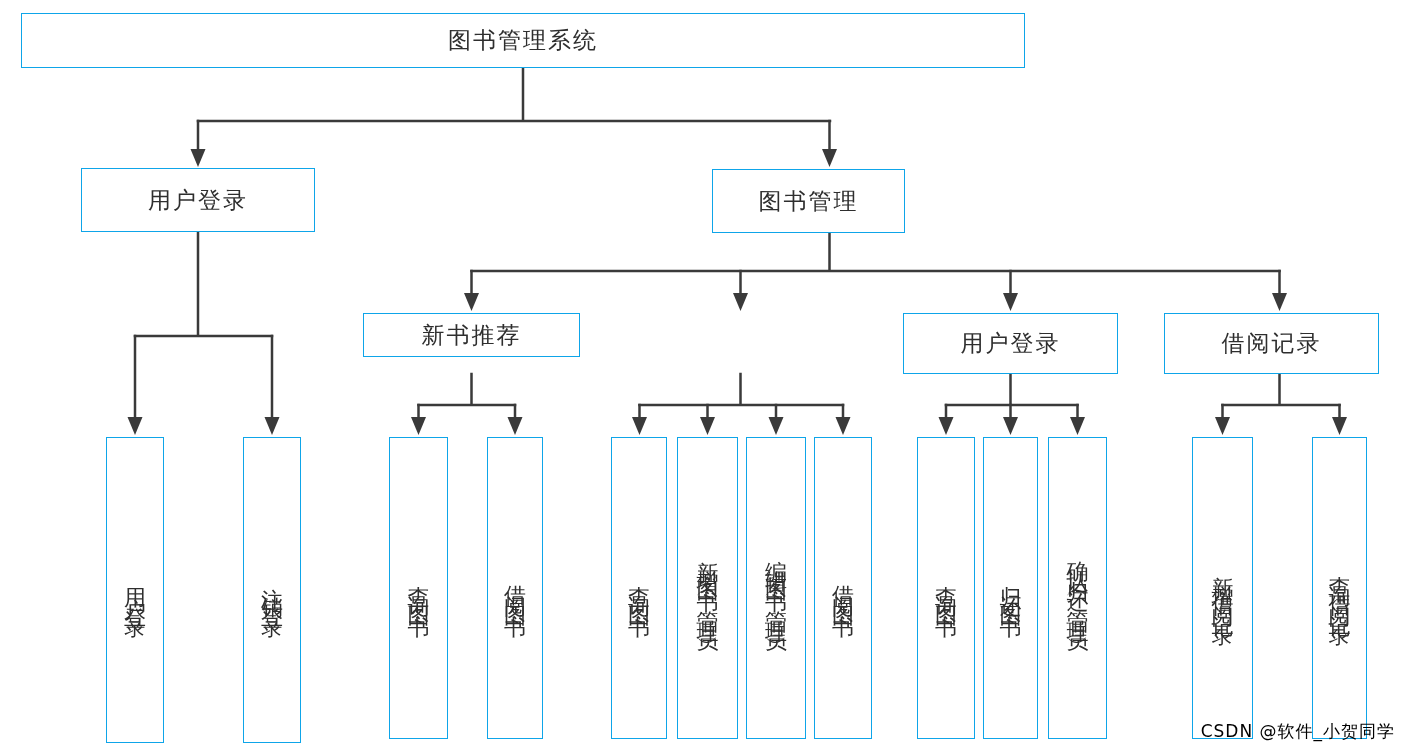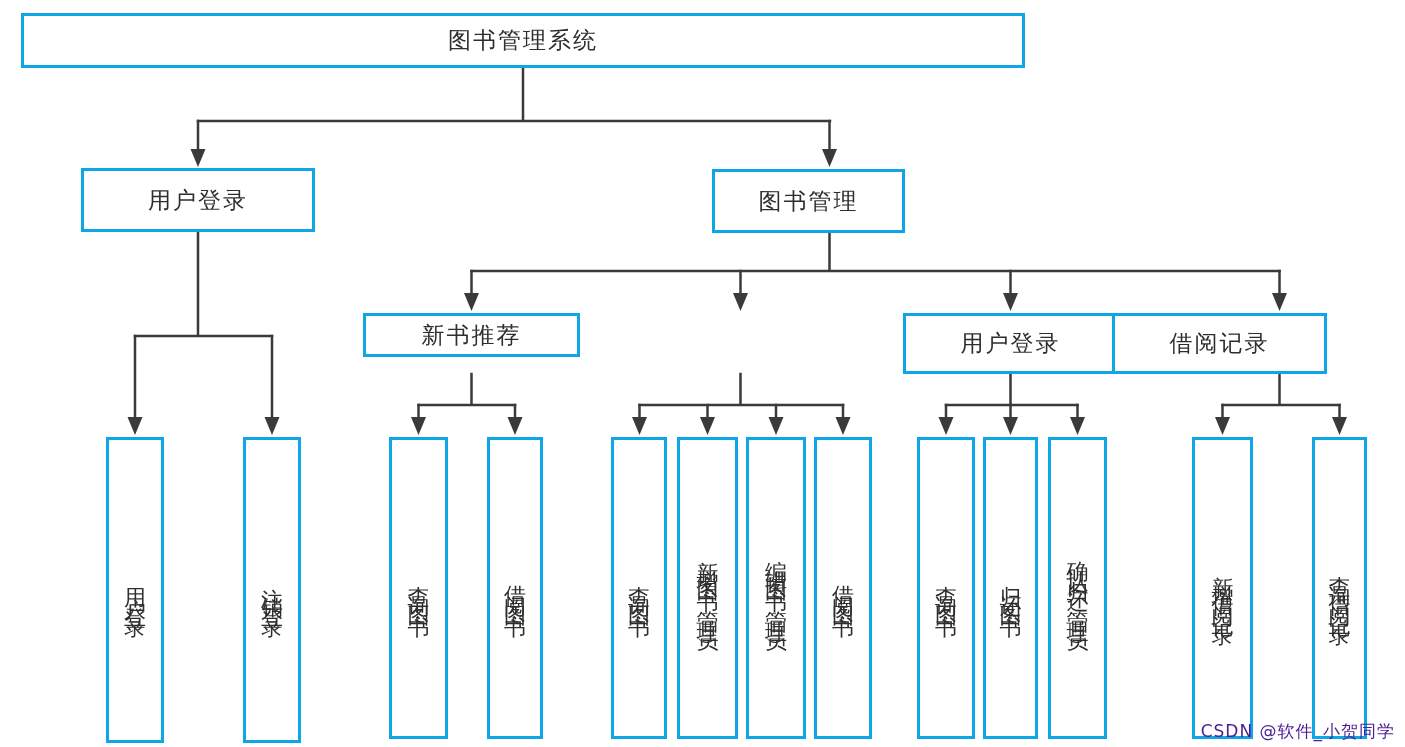--- a/index.html
+++ b/index.html
@@ -5,33 +5,33 @@
   html,body { margin:0; padding:0; background:#ffffff; }
   .canvas {
     position:relative; width:1405px; height:747px;
     background:#ffffff; overflow:hidden;
     font-family:"DejaVu Sans","Liberation Sans",sans-serif;
     color:#2e2e2e;
   }
   .connectors { position:absolute; left:0; top:0; width:1405px; height:747px; z-index:1; }
   .box {
     position:absolute; box-sizing:border-box; z-index:2;
-    border:3px solid #0ea5e9; background:#ffffff;
+    border:1px solid #0ea5e9; background:#ffffff;
     display:flex; align-items:center; justify-content:center;
     text-align:center;
   }
   .hbox { font-size:23px; letter-spacing:2px; }
   .vbox {
     writing-mode:vertical-rl; text-orientation:mixed;
     font-size:22px; letter-spacing:10px; line-height:1;
     padding:6px 0;
   }
   .watermark {
     position:absolute; right:10px; bottom:4px; z-index:5;
-    font-size:17px; letter-spacing:1px; color:#4c1d95;
+    font-size:17px; letter-spacing:1px; color:#000000;
     font-family:"DejaVu Sans","Liberation Sans",sans-serif;
   }
 </style>
 </head>
 <body>
 
 <div class="canvas">
 
   <svg class="connectors" viewBox="0 0 1405 747" xmlns="http://www.w3.org/2000/svg">
     <g stroke="#3a3a3a" stroke-width="2.5" fill="none" stroke-linecap="square">
@@ -87,21 +87,21 @@
     </g>
   </svg>
 
   <div class="box hbox" style="left:21px; top:13px; width:1004px; height:55px">图书管理系统</div>
 
   <div class="box hbox" style="left:81px; top:168px; width:234px; height:64px">用户登录</div>
   <div class="box hbox" style="left:712px; top:169px; width:193px; height:64px">图书管理</div>
 
   <div class="box hbox" style="left:363px; top:313px; width:217px; height:44px">新书推荐</div>
   <div class="box hbox" style="left:903px; top:313px; width:215px; height:61px">用户登录</div>
-  <div class="box hbox" style="left:1112px; top:313px; width:215px; height:61px">借阅记录</div>
+  <div class="box hbox" style="left:1164px; top:313px; width:215px; height:61px">借阅记录</div>
 
   <div class="box vbox" style="left:106px; top:437px; width:58px; height:306px">用户登录</div>
   <div class="box vbox" style="left:243px; top:437px; width:58px; height:306px">注销登录</div>
 
   <div class="box vbox" style="left:389px; top:437px; width:59px; height:302px">查询图书</div>
   <div class="box vbox" style="left:487px; top:437px; width:56px; height:302px">借阅图书</div>
 
   <div class="box vbox" style="left:611px; top:437px; width:56px; height:302px">查询图书</div>
   <div class="box vbox" style="left:677px; top:437px; width:61px; height:302px">新增图书（管理员）</div>
   <div class="box vbox" style="left:746px; top:437px; width:60px; height:302px">编辑图书（管理员）</div>

